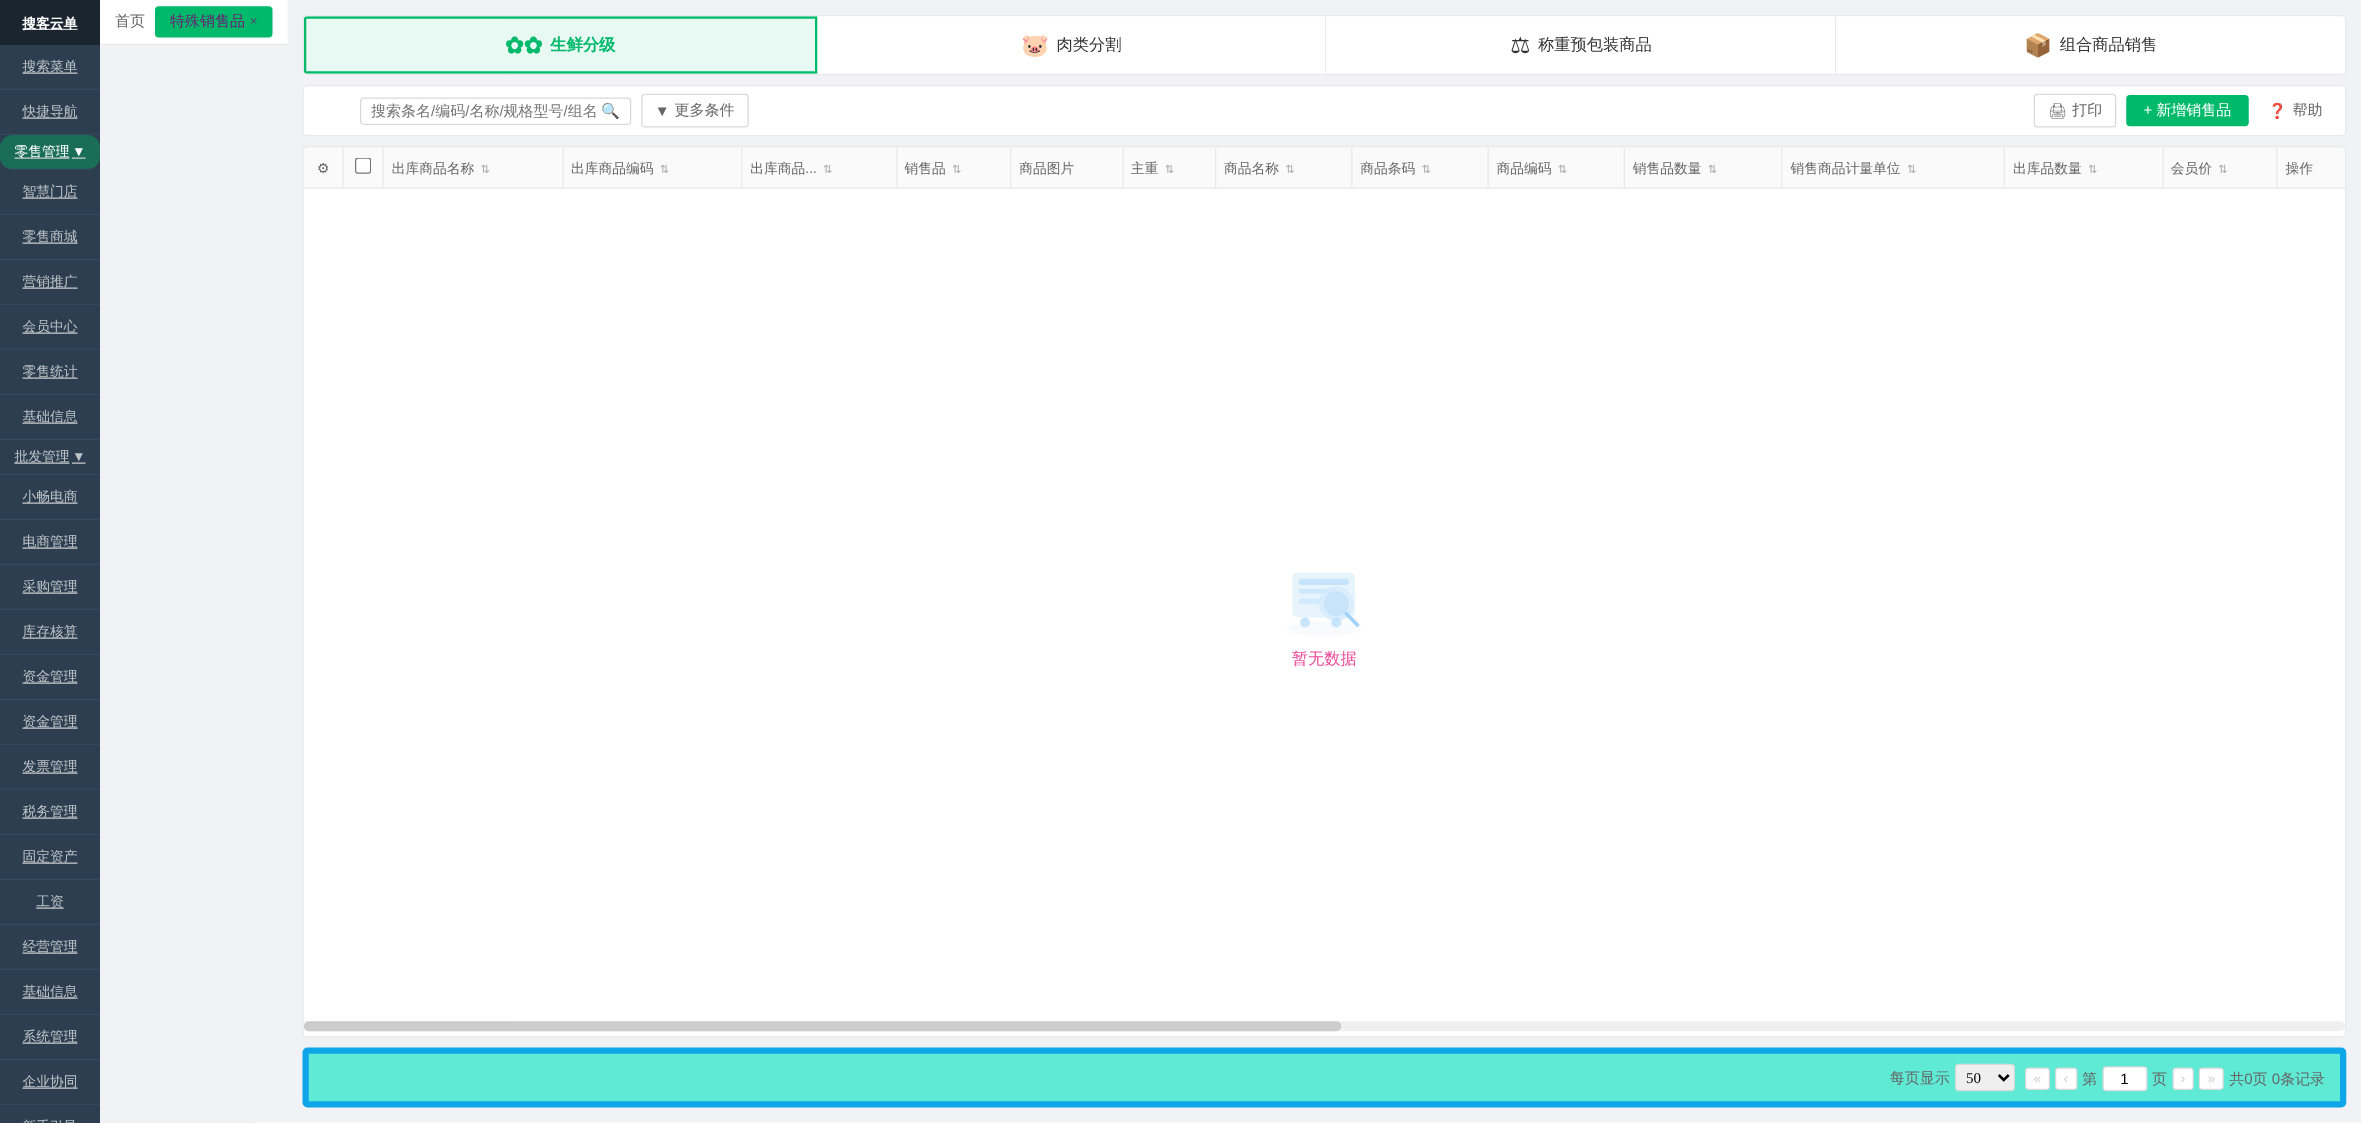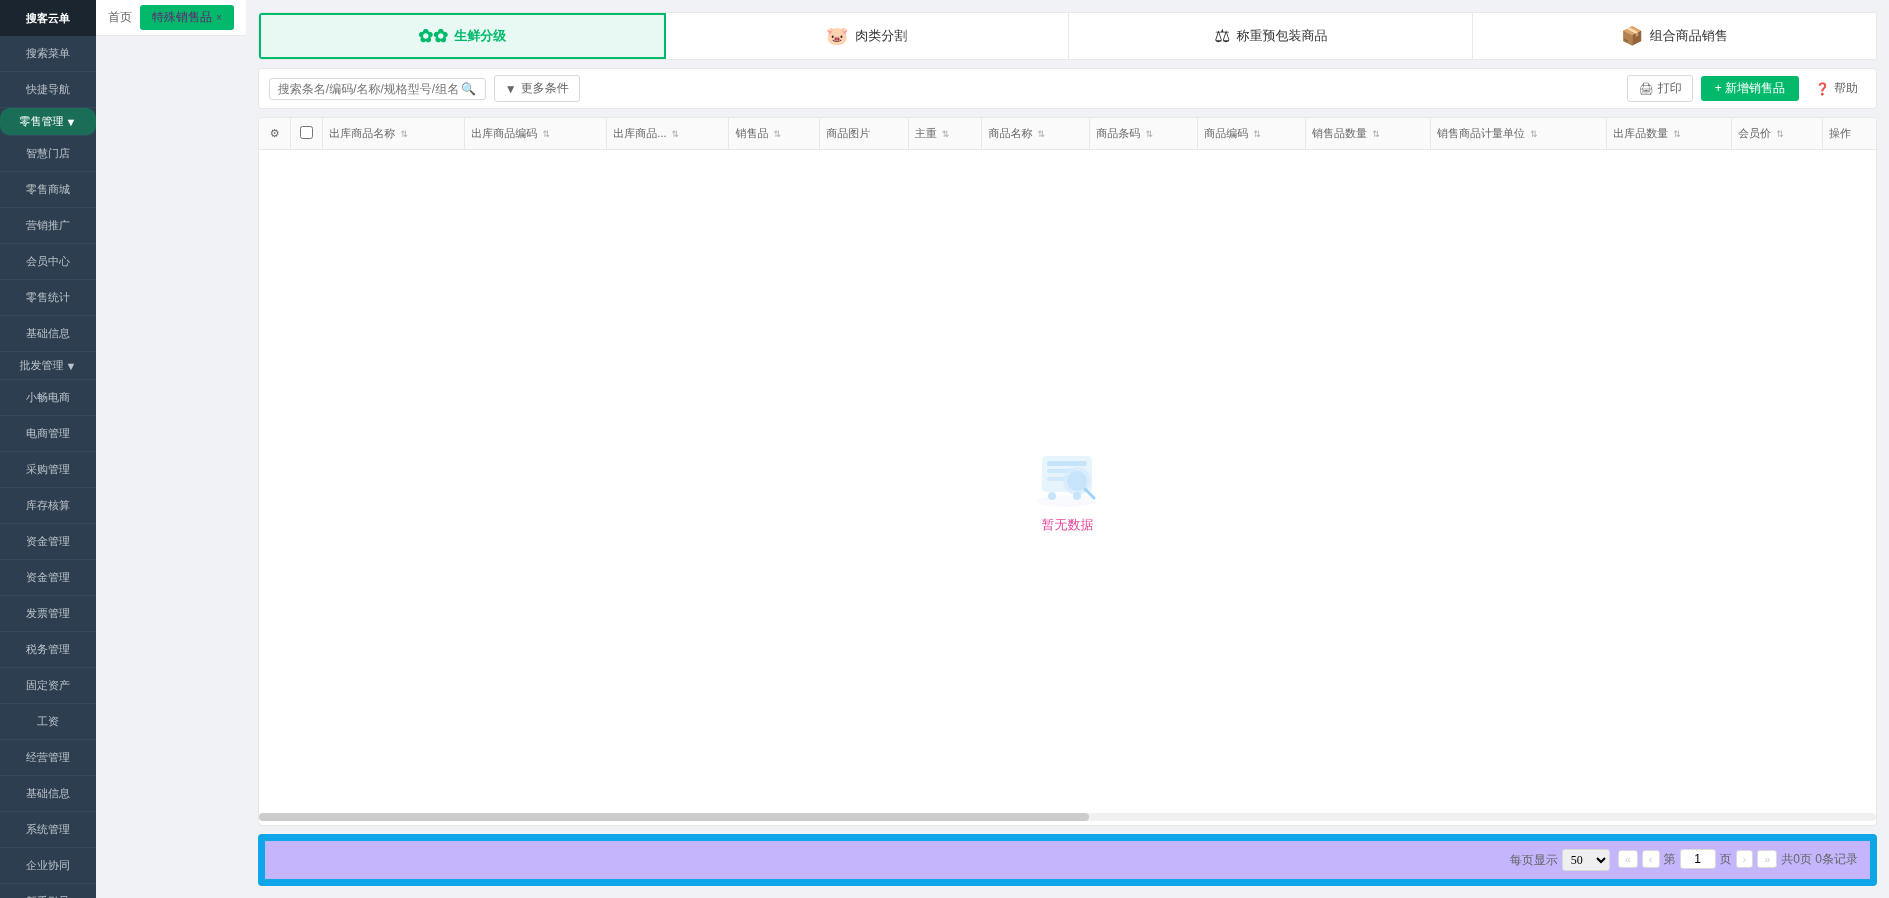--- a/index.html
+++ b/index.html
@@ -1,28 +1,29 @@
 <!DOCTYPE html>
 <html><head>
   <meta charset="utf-8">
   <style>
     * { box-sizing: border-box; margin: 0; padding: 0; }
     body { font-family: 'Microsoft YaHei', Arial, sans-serif; font-size: 12px; background: #f0f2f5; display: flex; height: 898px; overflow: hidden; }
 
     
     .sidebar {
-      width: 96px;
+      width: 80px;
       background: #2c3e50;
       color: #ccc;
       display: flex;
       flex-direction: column;
       height: 100%;
       overflow-y: auto;
       overflow-x: hidden;
       flex-shrink: 0;
+      text-decoration: underline;
     }
     .sidebar-logo {
       background: #1a252f;
       padding: 8px 0;
       text-align: center;
       color: #fff;
       font-size: 11px;
       font-weight: bold;
       min-height: 36px;
       display: flex;
@@ -146,20 +147,21 @@
       justify-content: space-between;
       background: #fff;
       padding: 6px 10px;
       border: 1px solid #e8e8e8;
       border-radius: 4px;
     }
     .toolbar-left {
       display: flex;
       align-items: center;
       gap: 8px;
+      margin-left: 35px;
     }
     .search-box {
       display: flex;
       align-items: center;
       border: 1px solid #d9d9d9;
       border-radius: 3px;
       padding: 3px 8px;
       gap: 4px;
       background: #fff;
     }
@@ -265,25 +267,25 @@
       padding: 60px 0;
     }
     .empty-text {
       color: #ec4899;
       font-size: 13px;
     }
 
     
     .pagination {
       display: flex;
-      align-items: flex-start;
+      align-items: flex-end;
       justify-content: flex-end;
       padding: 8px 12px;
-      background: #c4b5fd;
-      border: 7px solid #0ea5e9;
+      background: #5eead4;
+      border: 5px solid #0ea5e9;
       border-radius: 4px;
       gap: 8px;
       font-size: 12px;
       color: #666;
     }
     .pagination-per-page {
       display: flex;
       align-items: center;
       gap: 4px;
     }

